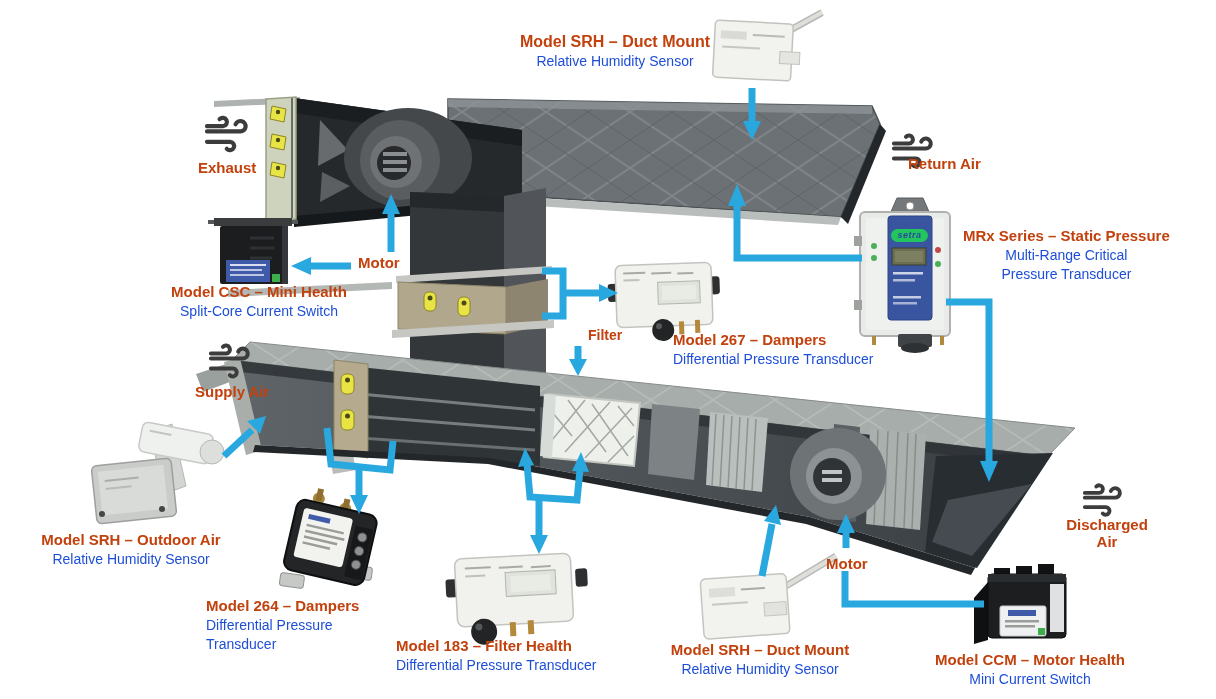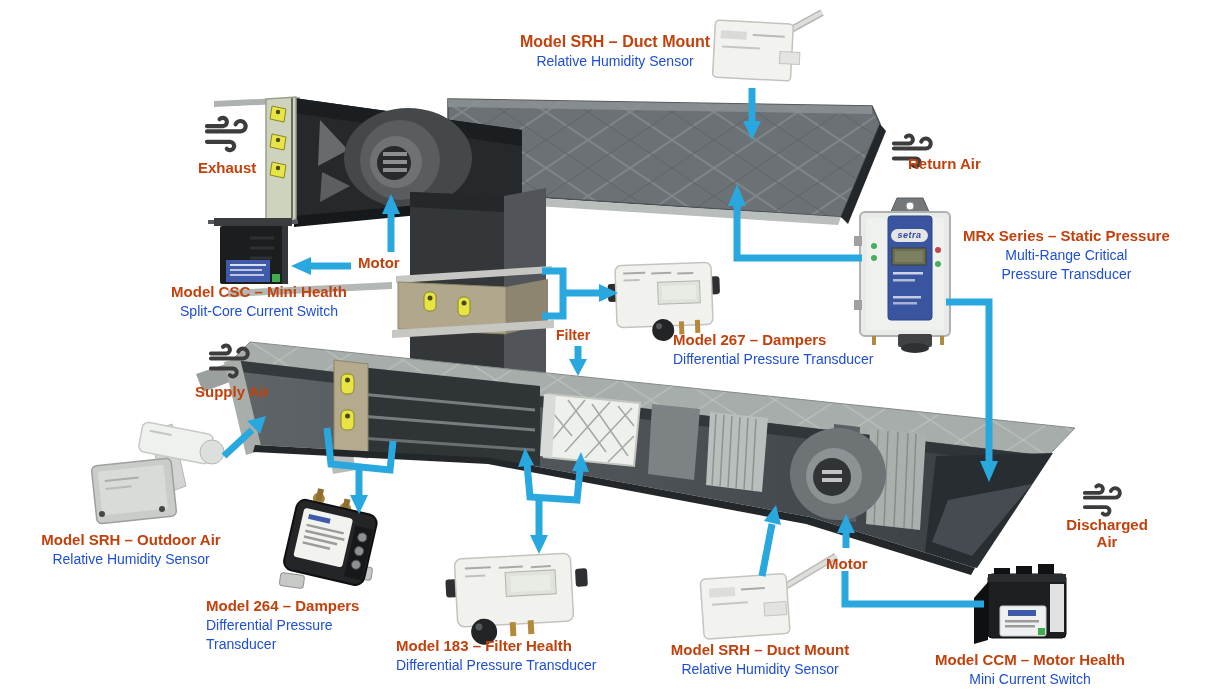--- a/index.html
+++ b/index.html
@@ -6,21 +6,21 @@
   .stage{position:relative;width:1216px;height:699px;background:#ffffff;overflow:hidden;
          font-family:"Liberation Sans",sans-serif;}
   .art{position:absolute;left:0;top:0;}
   .lbl{position:absolute;color:#141414;line-height:1.34;white-space:nowrap;}
   .ctr{text-align:center;}
   .t{font-weight:700;font-size:15px;color:#c2410c;display:block;}
   .t.lg{font-size:16px;}
   .s{font-weight:400;font-size:14px;color:#1d4ed8;display:block;}
   .wind{position:absolute;}
   .wind path{stroke:#3c3c3c;stroke-width:2.1;fill:none;stroke-linecap:round;stroke-linejoin:round;}
-  .setra-pill{position:absolute;left:891px;top:229px;width:37px;height:13px;background:#e5e5e5;
+  .setra-pill{position:absolute;left:891px;top:229px;width:37px;height:13px;background:#22c55e;
       border-radius:7px;color:#2c4a9c;font-size:9px;font-weight:700;font-style:italic;
       text-align:center;line-height:13px;letter-spacing:.5px;}
 </style>
 </head>
 <body>
 
 <div class="stage">
 
   <svg class="art" width="1216" height="699" viewBox="0 0 1216 699">
     <defs>
@@ -374,21 +374,21 @@
 
   <div class="lbl ctr" style="left:125px;top:282px;width:268px;">
     <span class="t">Model CSC – Mini Health</span>
     <span class="s">Split-Core Current Switch</span>
   </div>
 
   <div class="lbl" style="left:195px;top:382px;">
     <span class="t">Supply Air</span>
   </div>
 
-  <div class="lbl" style="left:556px;top:326px;">
+  <div class="lbl" style="left:588px;top:326px;">
     <span class="t" style="font-size:14px;">Filter</span>
   </div>
 
   <div class="lbl" style="left:673px;top:330px;">
     <span class="t">Model 267 – Dampers</span>
     <span class="s">Differential Pressure Transducer</span>
   </div>
 
   <div class="lbl" style="left:886px;top:154px;margin-left:22px;">
     <span class="t">Return Air</span>

